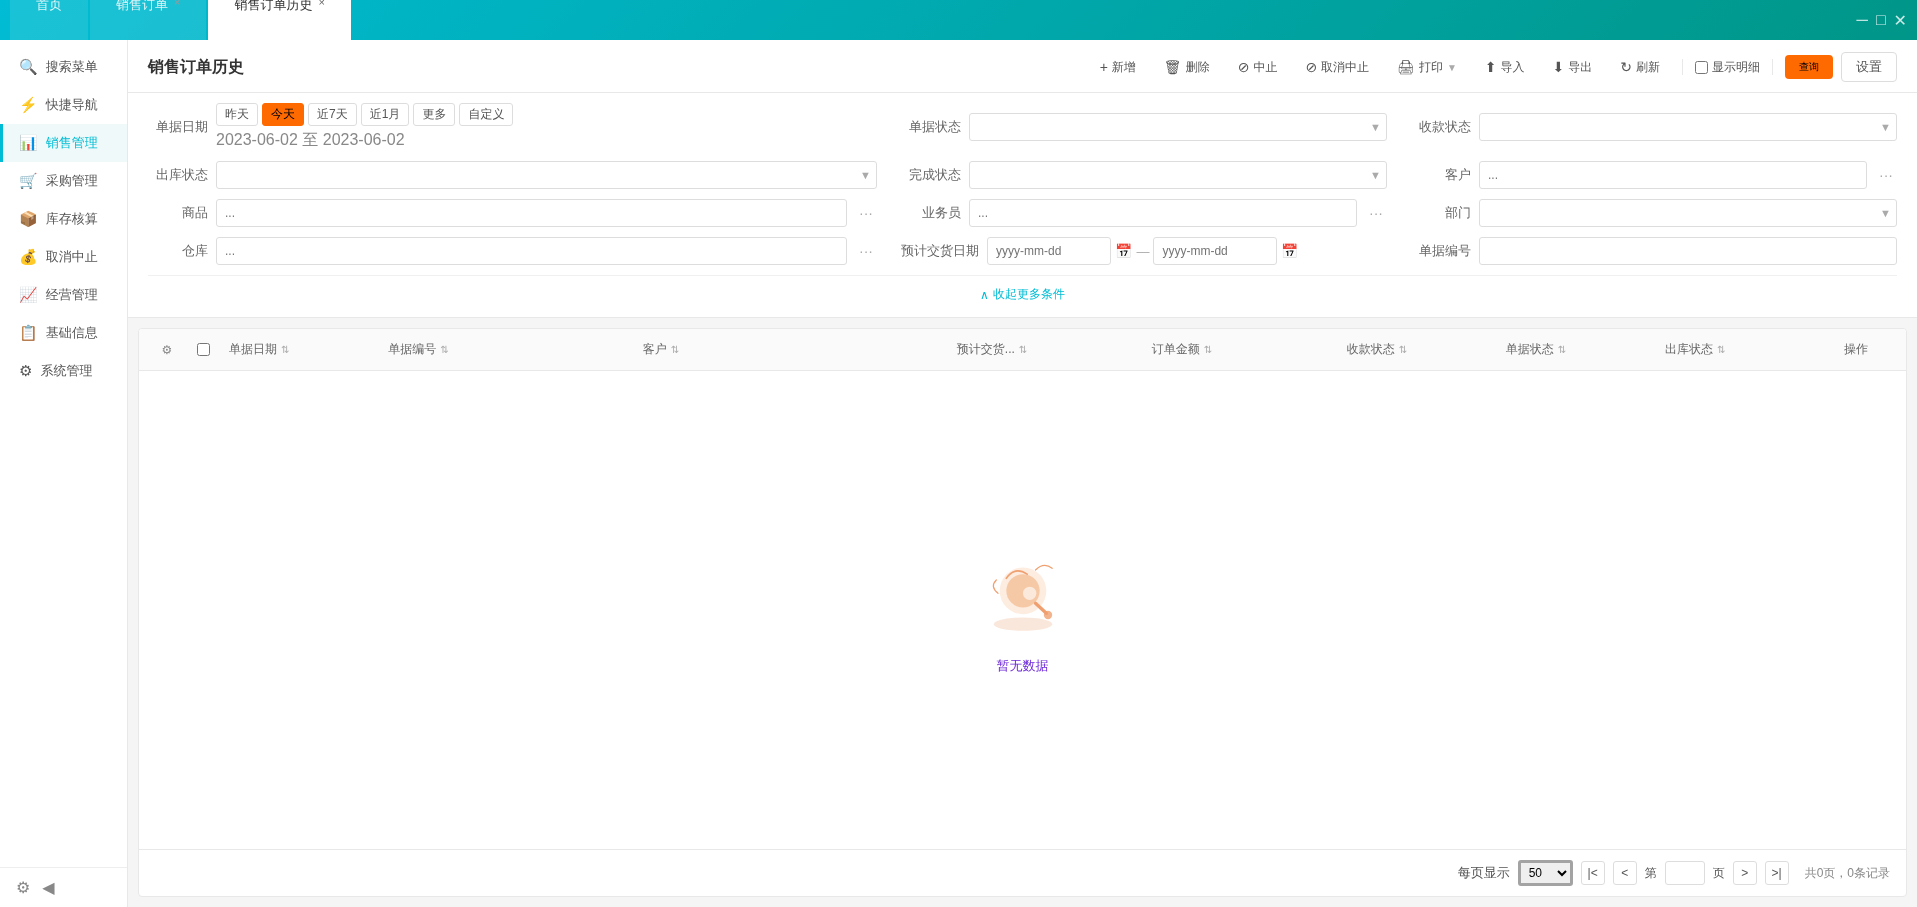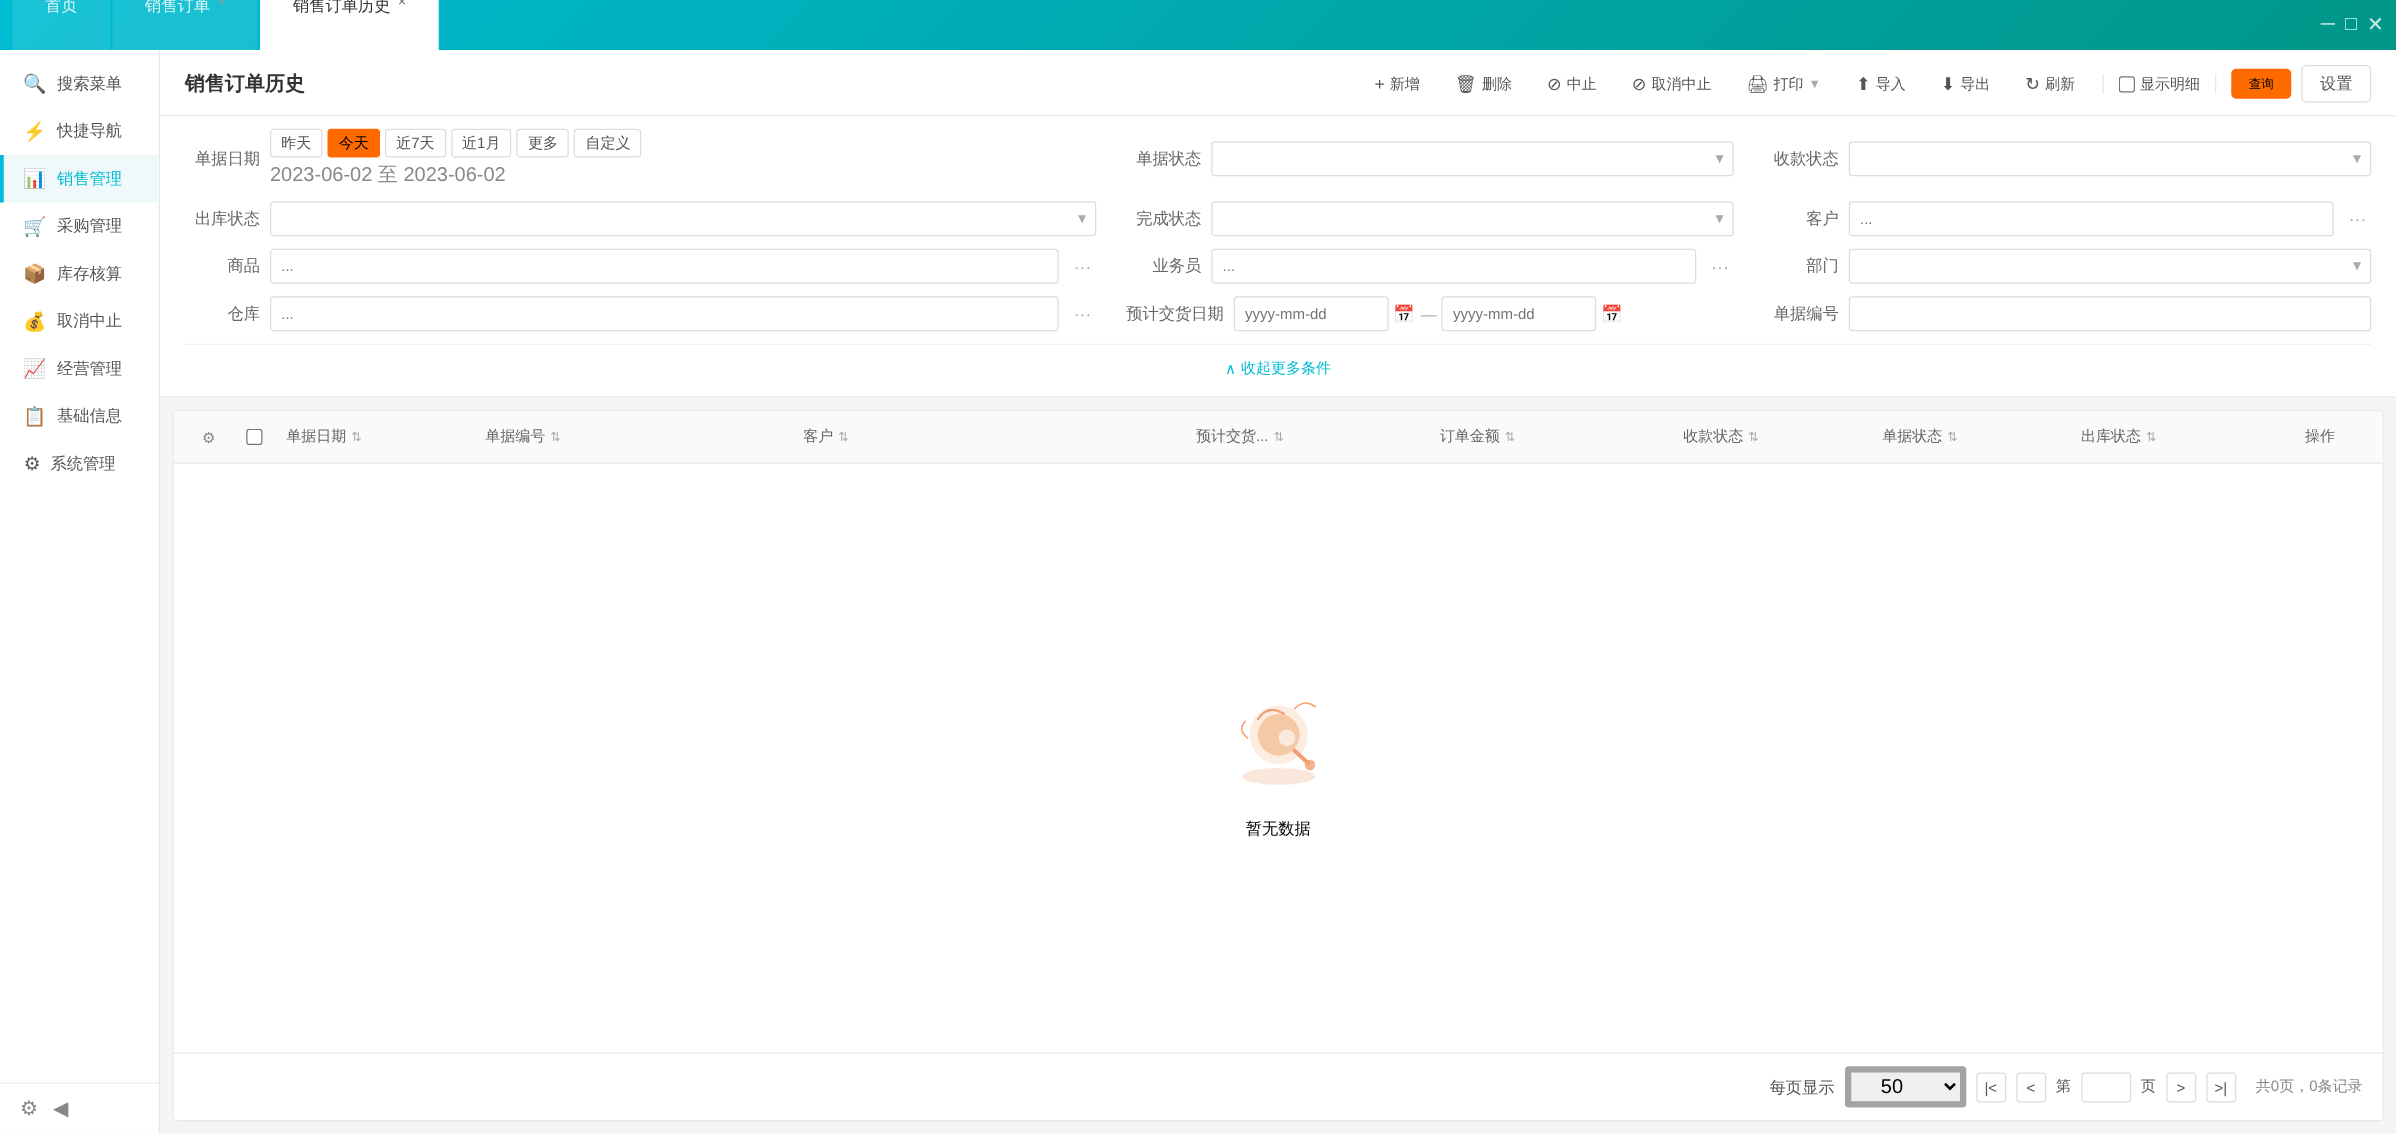--- a/index.html
+++ b/index.html
@@ -322,40 +322,40 @@
       flex-direction: column;
       align-items: center;
       justify-content: center;
       gap: 12px;
     }
     .empty-icon {
       width: 100px;
       height: 100px;
     }
     .empty-text {
-      color: #000000;
+      color: #6d28d9;
       font-size: 13px;
     }
 
     
     .pagination {
       display: flex;
       align-items: center;
       justify-content: flex-end;
       padding: 10px 16px;
       border-top: 1px solid #e8e8e8;
       gap: 8px;
       font-size: 13px;
       color: #555;
     }
     .pagination-select {
-      border: 5px solid #a3a3a3;
+      border: 3px solid #a3a3a3;
       border-radius: 3px;
-      padding: 2px 20px;
-      font-size: 16px;
+      padding: 2px 4px;
+      font-size: 12px;
       outline: none;
     }
     .page-btn {
       border: 1px solid #ddd;
       background: #fff;
       width: 24px;
       height: 24px;
       display: flex;
       align-items: center;
       justify-content: center;

